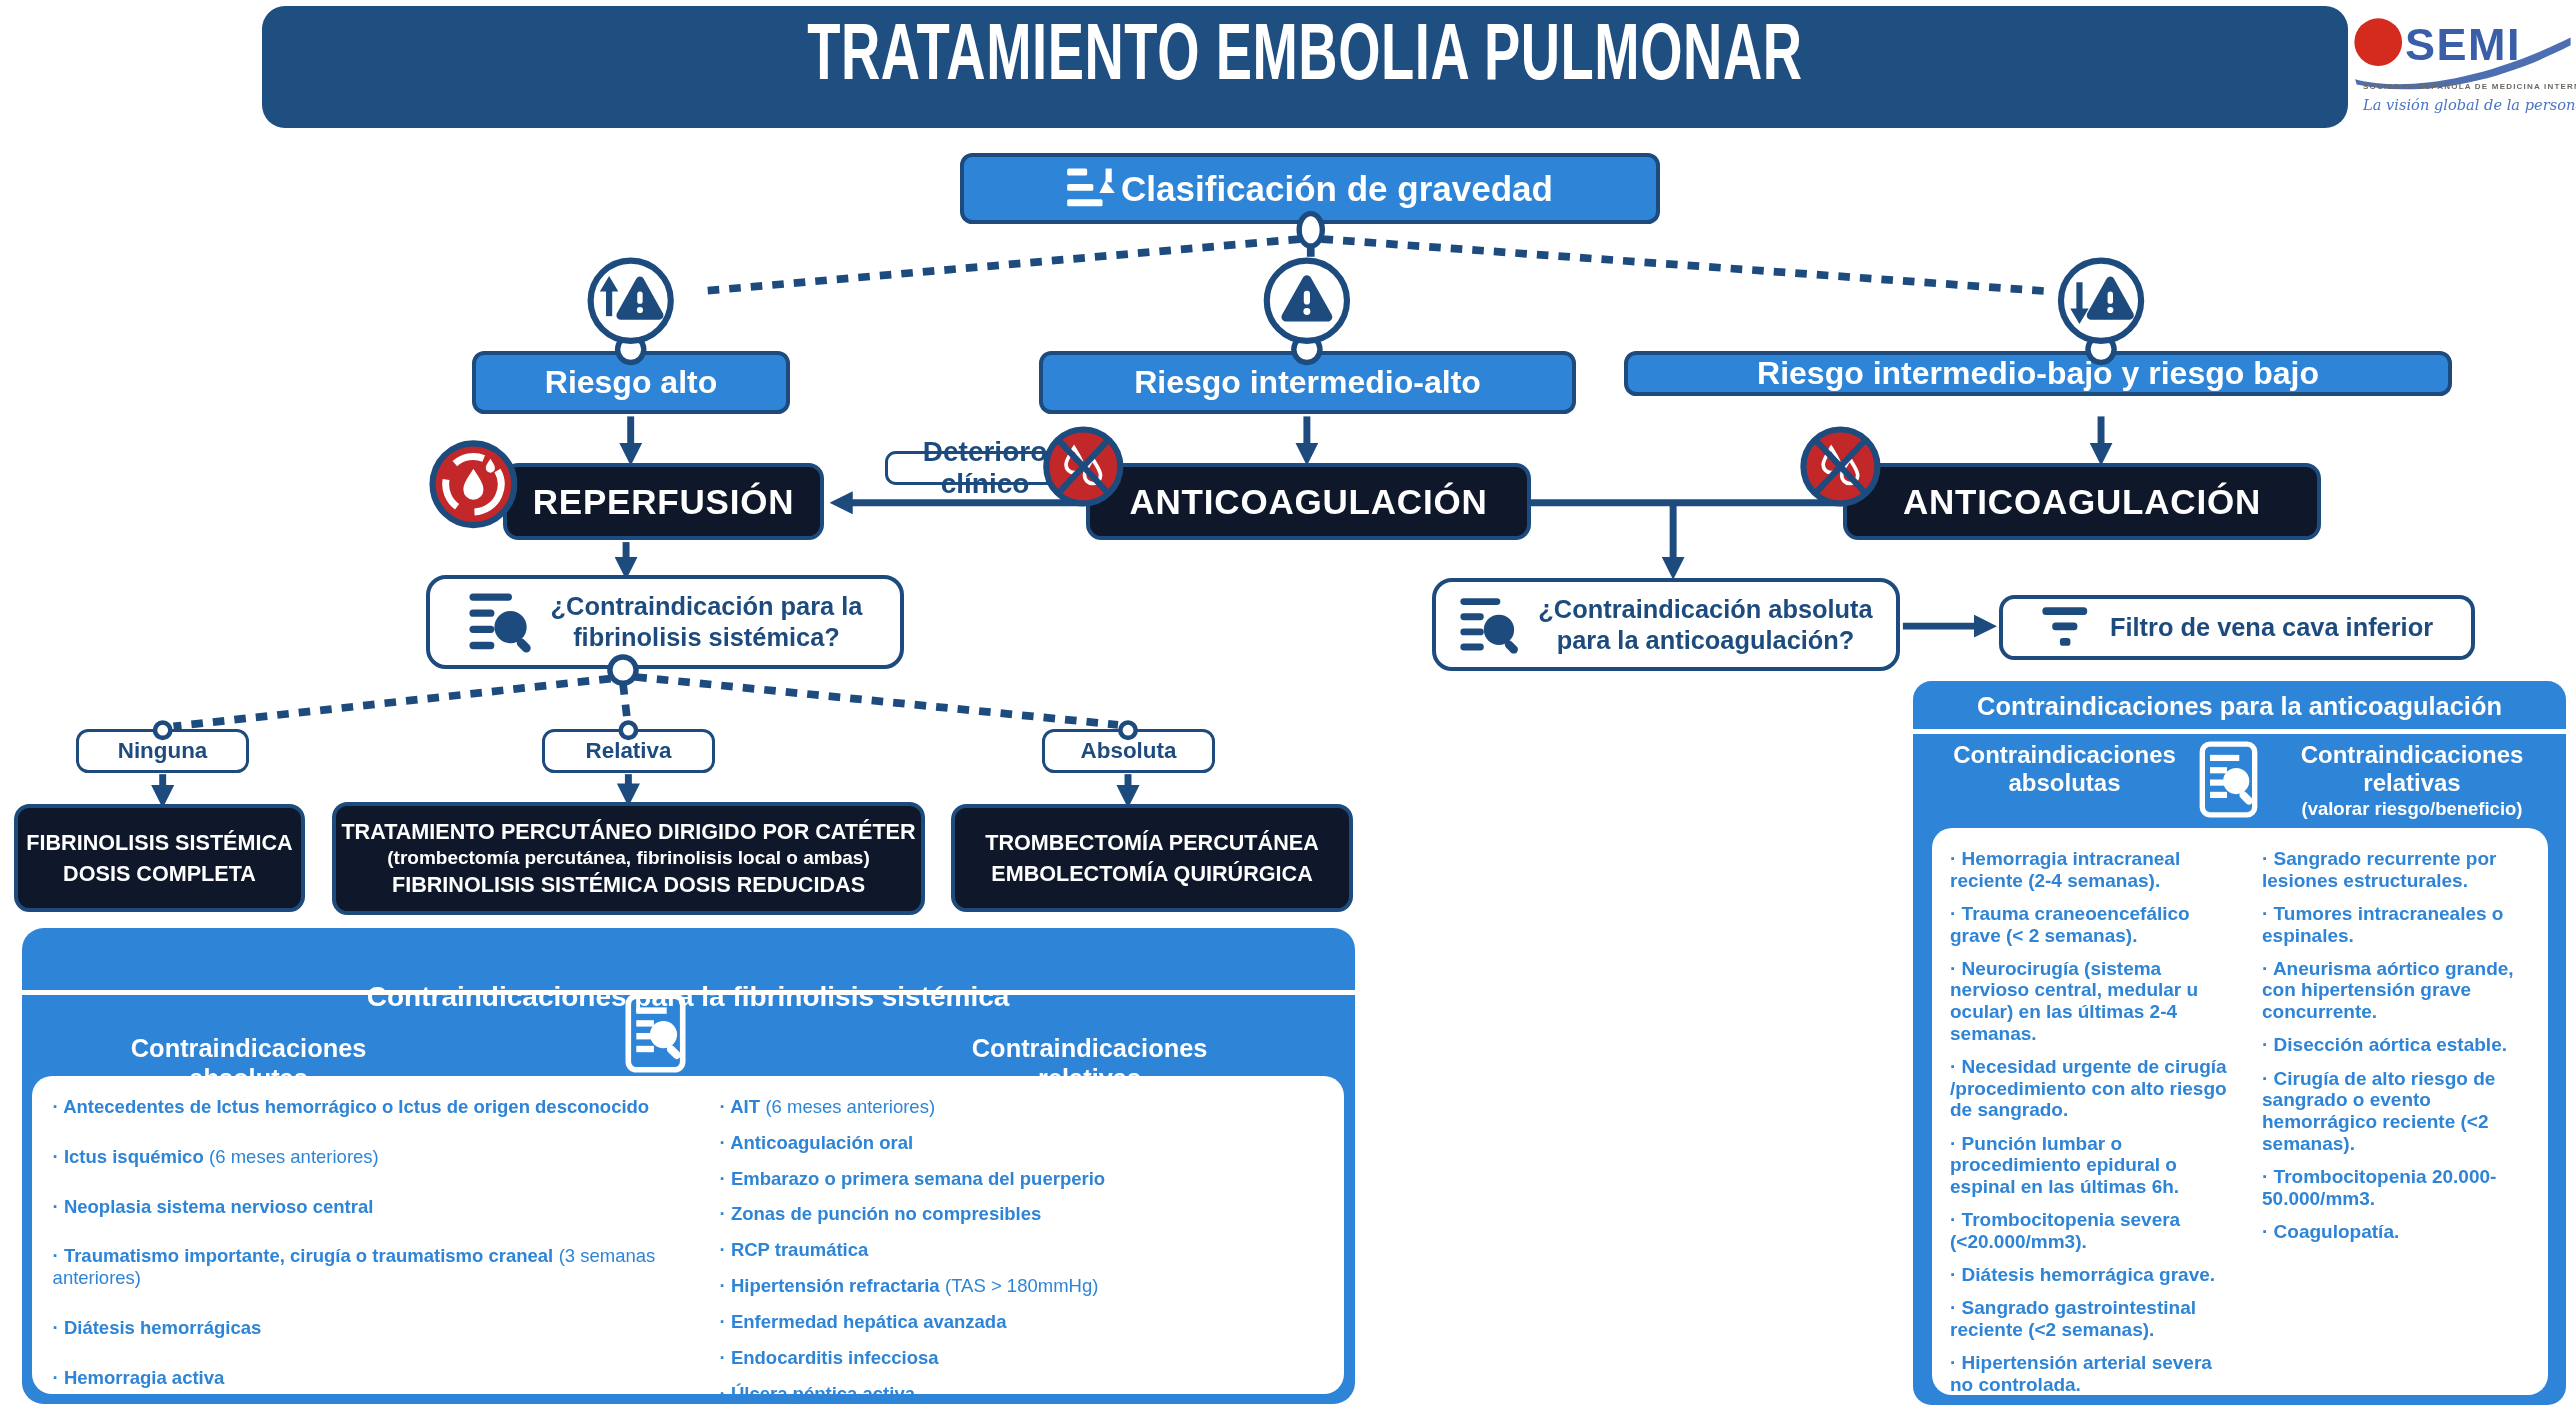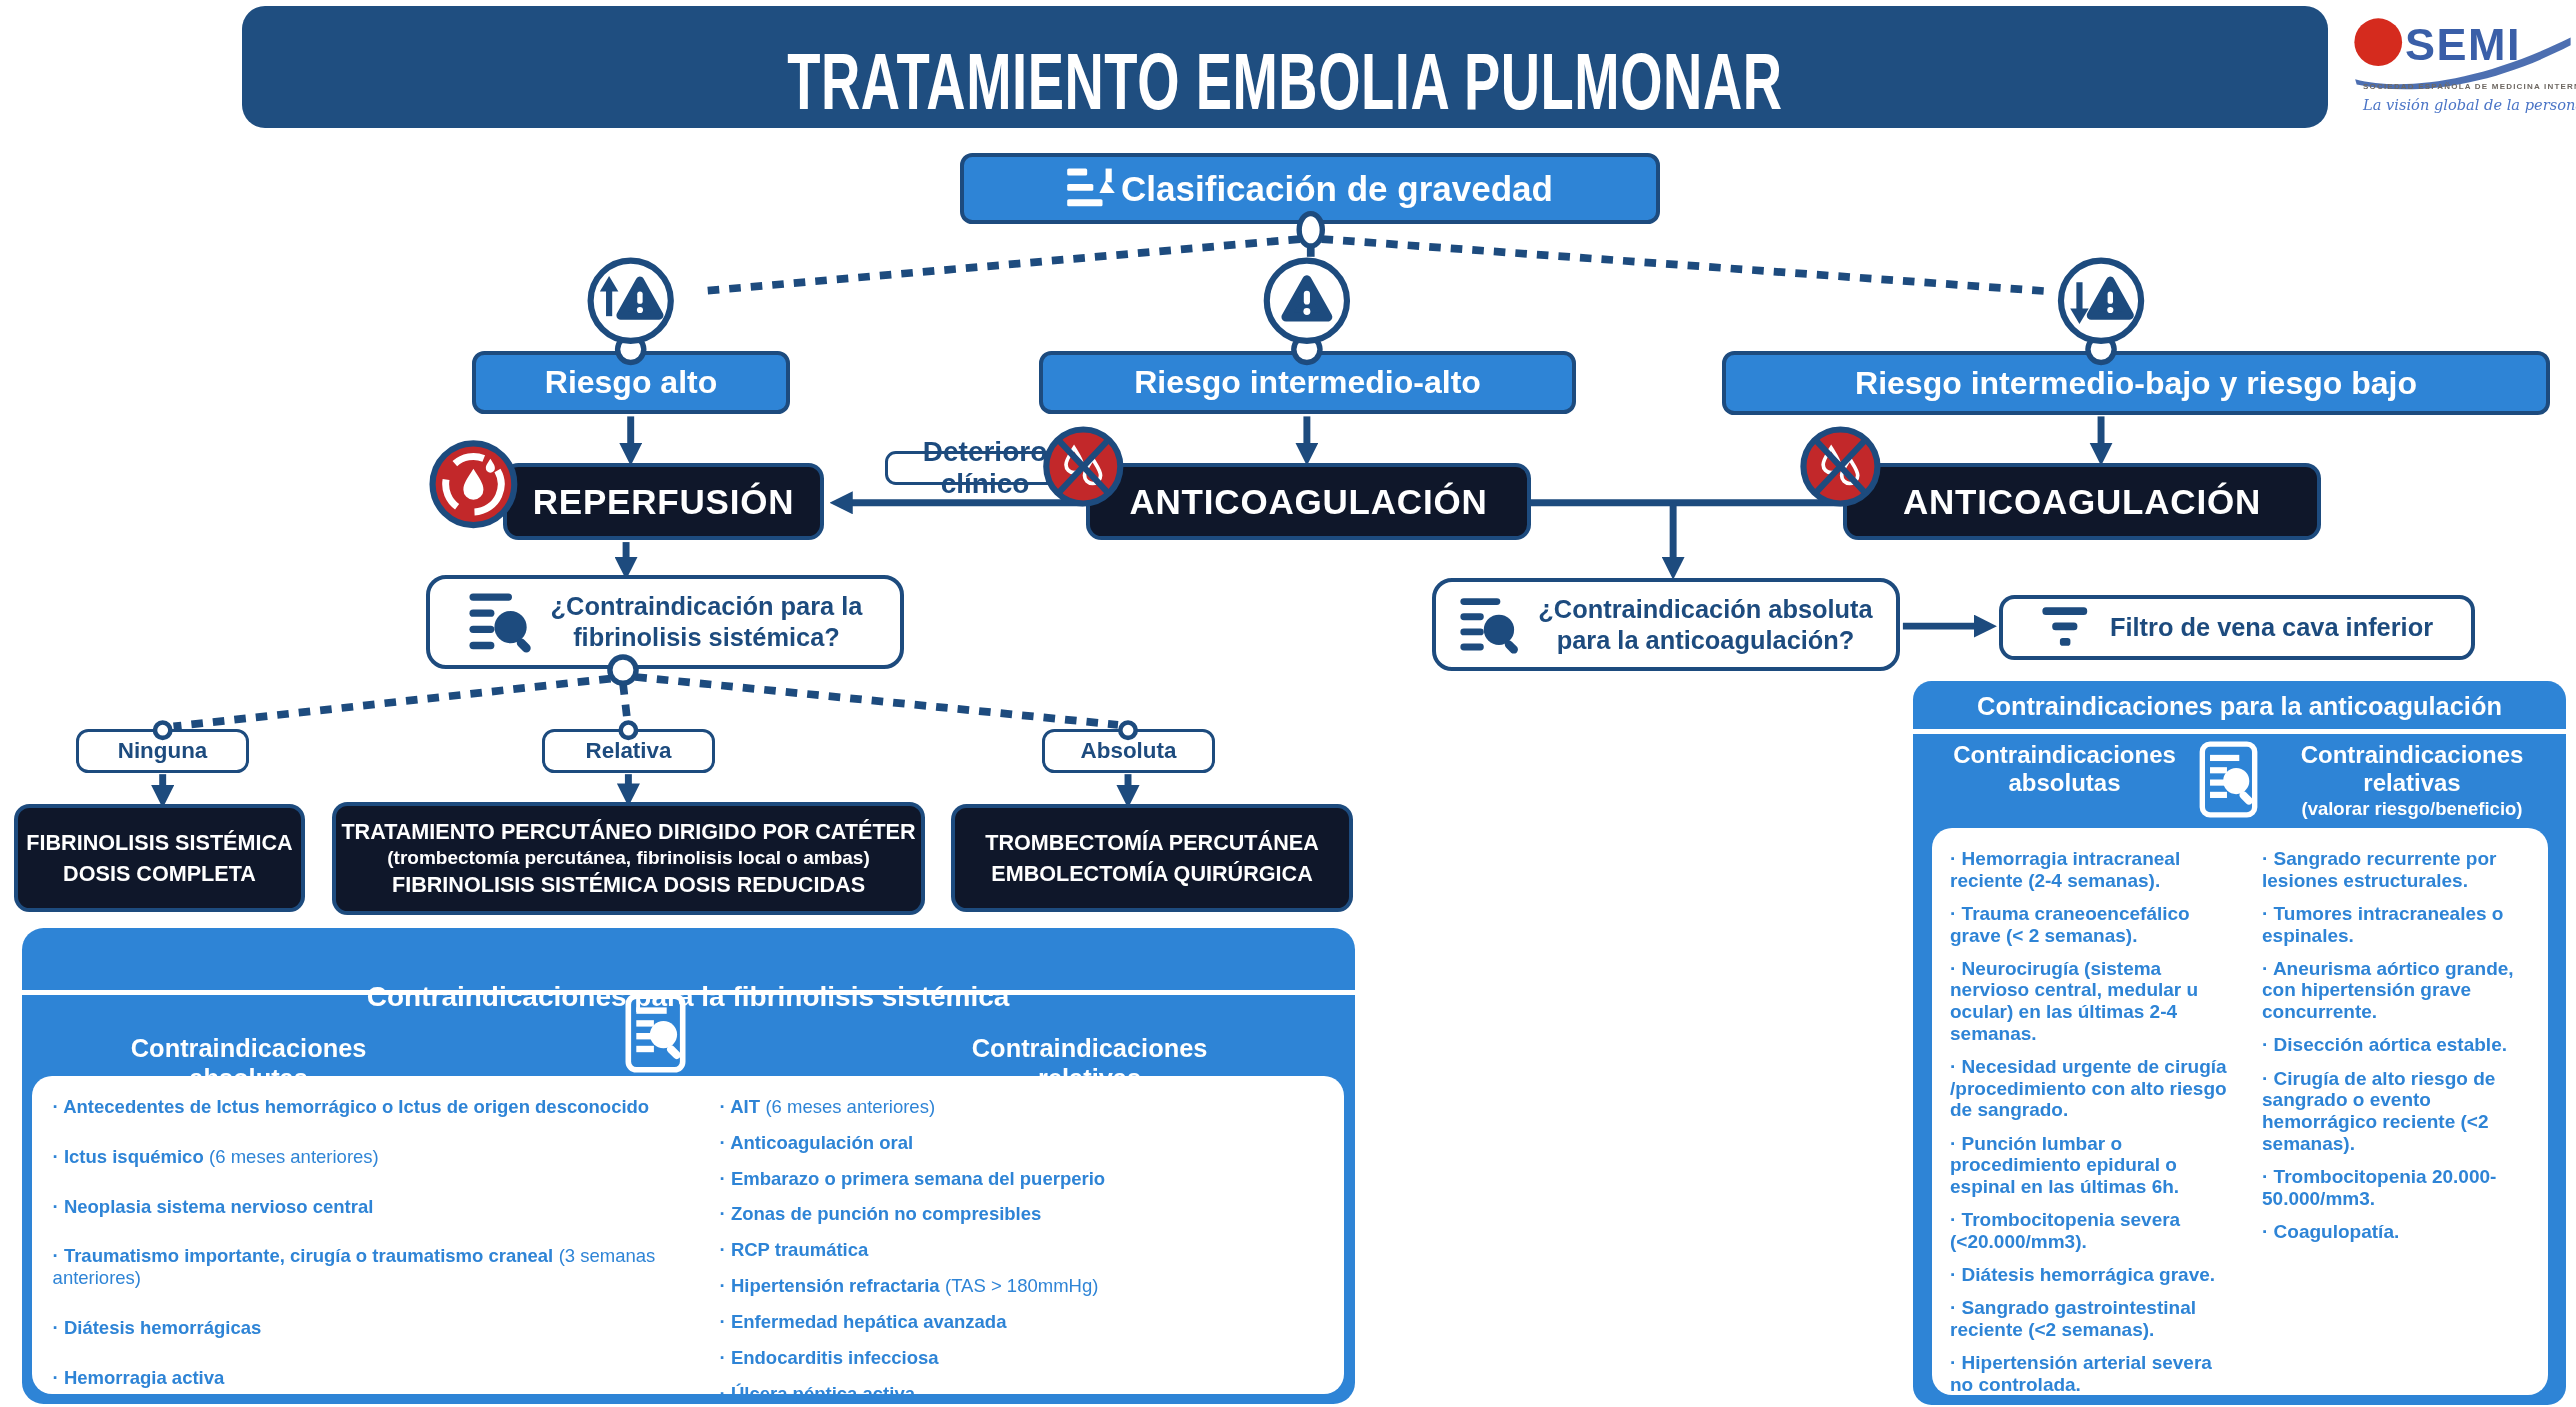--- a/index.html
+++ b/index.html
@@ -3,42 +3,42 @@
 <meta charset="utf-8">
 <style>
   html,body{margin:0;padding:0;background:#fff;}
   .canvas{position:relative;width:2576px;height:1408px;background:#fff;overflow:hidden;
           font-family:"Liberation Sans",sans-serif;}
   .abs{position:absolute;box-sizing:border-box;}
   svg.layer{position:absolute;left:0;top:0;pointer-events:none;}
   .lines{z-index:1;}
   .nodes{z-index:3;}
 
-  .title-bar{left:242px;top:6.2px;width:2086px;height:122px;background:#1f4e80;border-radius:23px;
-             display:flex;align-items:flex-end;justify-content:center;z-index:2;}
+  .title-bar{left:262px;top:6.2px;width:2086px;height:122px;background:#1f4e80;border-radius:23px;
+             display:flex;align-items:flex-start;justify-content:center;z-index:2;}
   .title-bar .t{color:#fff;font-weight:bold;font-size:80px;letter-spacing:0.8px;white-space:nowrap;
                 display:inline-block;transform:scaleX(.68);}
 
   .logo{left:2349px;top:4.6px;width:227px;height:116px;z-index:2;}
   .logo .semi{position:absolute;left:56px;top:14px;color:#3a5fa8;font-weight:bold;font-size:45px;letter-spacing:1.5px;}
   .logo .org{position:absolute;left:14px;top:77px;width:216px;color:#6e6862;font-weight:bold;font-size:8px;letter-spacing:1.2px;white-space:nowrap;}
   .logo .tag{position:absolute;left:14px;top:91px;width:224px;color:#4a74c6;font-style:italic;font-size:14.6px;white-space:nowrap;font-family:"DejaVu Serif",serif;}
 
   .blue-box{background:#2e84d6;border:4.6px solid #1d4b7e;border-radius:12.3px;color:#fff;font-weight:bold;
             display:flex;align-items:center;justify-content:center;text-align:center;z-index:2;}
   .red-box{background:#0f172a;border:4.6px solid #1d4b7e;border-radius:15.4px;color:#fff;font-weight:bold;
            display:flex;flex-direction:column;align-items:center;justify-content:center;text-align:center;z-index:2;}
   .white-box{background:#fff;border:4.6px solid #1d4b7e;border-radius:20px;color:#1d4b7e;font-weight:bold;
              display:flex;align-items:center;justify-content:center;text-align:center;z-index:2;}
 
   .classif{left:960px;top:153px;width:700px;height:71px;font-size:35px;gap:6px;}
   .risk{font-size:32px;}
   .risk.r1{left:472px;top:351px;width:318px;height:63px;}
   .risk.r2{left:1039px;top:351px;width:537px;height:63px;}
-  .risk.r3{left:1722px;top:351px;width:828px;height:64px;}
+  .risk.r3{left:1624px;top:351px;width:828px;height:45px;}
 
   .action{font-size:35px;letter-spacing:0.8px;}
   .action.a1{left:503px;top:463px;width:321px;height:77px;}
   .action.a2{left:1086px;top:463px;width:445px;height:77px;}
   .action.a3{left:1843px;top:463px;width:478px;height:77px;}
 
   .deterioro{left:837px;top:451px;width:200px;height:34px;border-width:3.9px;border-radius:10.8px;font-size:28px;margin-left:48px;}
 
   .question{font-size:25.4px;line-height:1.22;gap:17px;}
   .question.q1{left:426px;top:575px;width:478px;height:94px;}

